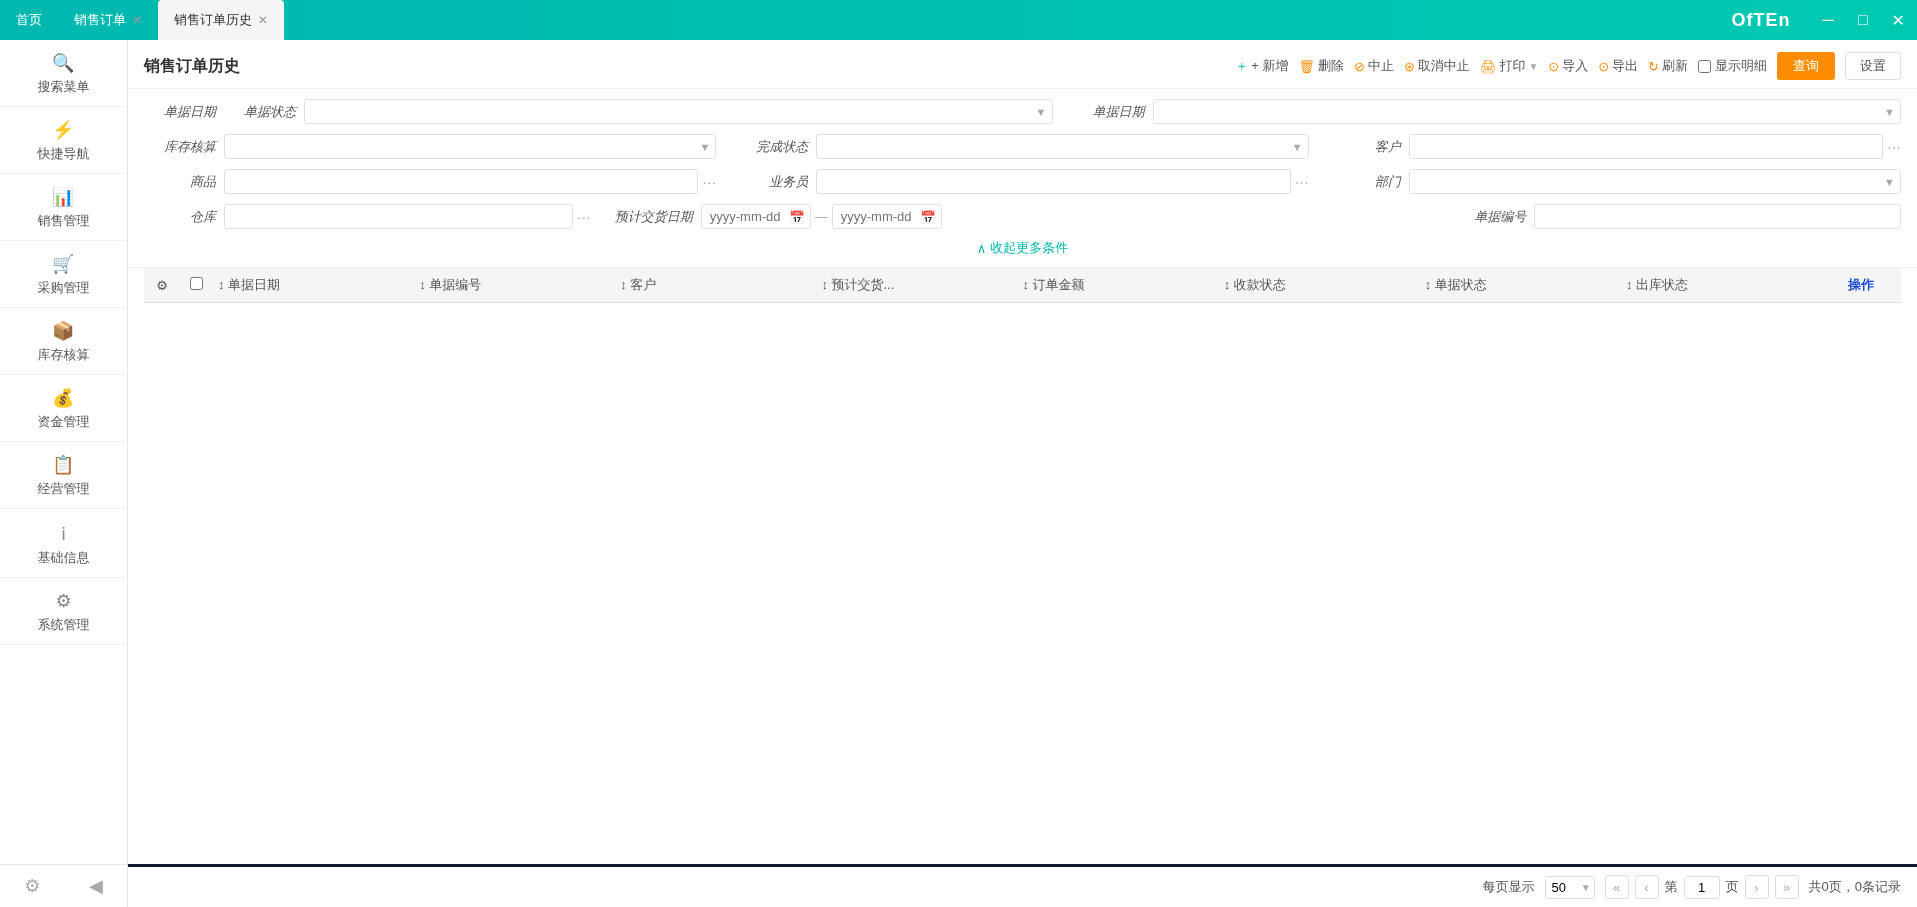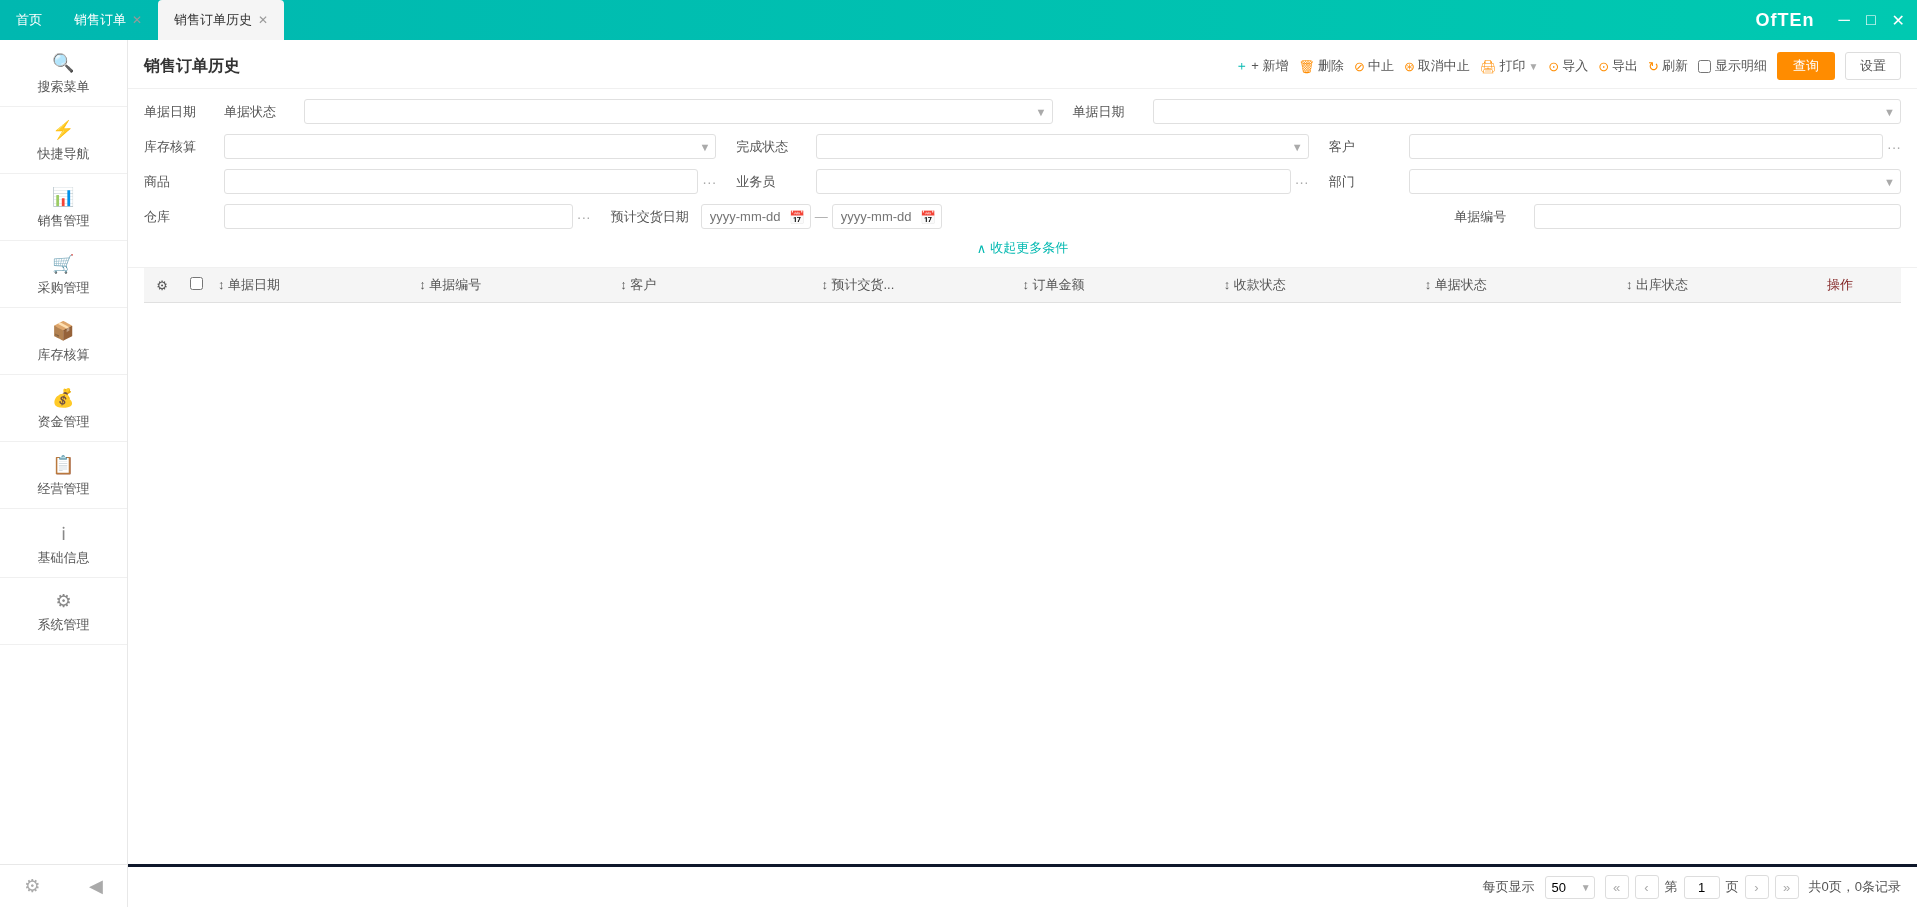--- a/index.html
+++ b/index.html
@@ -33,21 +33,21 @@
     .tab-item .close-icon {
       margin-left: 6px;
       font-size: 12px;
       color: #999;
     }
     .top-bar-right {
       margin-left: auto;
       display: flex;
       align-items: center;
       padding-right: 12px;
-      gap: 16px;
+      gap: 24px;
     }
     .top-bar-right span {
       color: #fff;
       font-size: 18px;
       cursor: pointer;
     }
     
     .brand-text {
       color: #fff;
       font-size: 15px;
@@ -170,23 +170,24 @@
     .filter-row {
       display: flex;
       align-items: center;
       margin-bottom: 10px;
       gap: 0;
     }
     .filter-label {
       width: 80px;
       color: #555;
       flex-shrink: 0;
-      text-align: left;
+      text-align: right;
       padding-right: 8px;
       font-size: 13px;
+      font-style: italic;
     }
     .filter-control {
       flex: 1;
       display: flex;
       align-items: center;
       margin-right: 20px;
       position: relative;
     }
     .filter-select {
       width: 100%;
@@ -306,21 +307,21 @@
     thead th {
       padding: 8px 6px;
       color: #555;
       font-weight: normal;
       text-align: left;
       font-size: 13px;
       white-space: nowrap;
     }
     .th-gear { width: 36px; text-align: center; }
     .th-check { width: 32px; text-align: center; }
-    .th-op { width: 80px; text-align: left; color: #7f1d1d; }
+    .th-op { width: 80px; text-align: center; color: #1d4ed8; font-weight: bold; }
 
     
     .empty-state {
       display: flex;
       flex-direction: column;
       align-items: center;
       justify-content: center;
       padding: 80px 0 40px;
       color: #ccc;
     }

